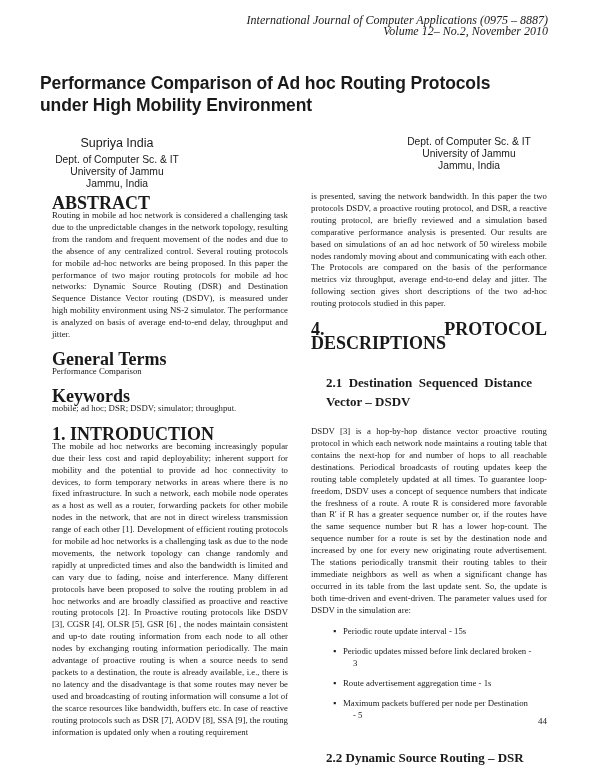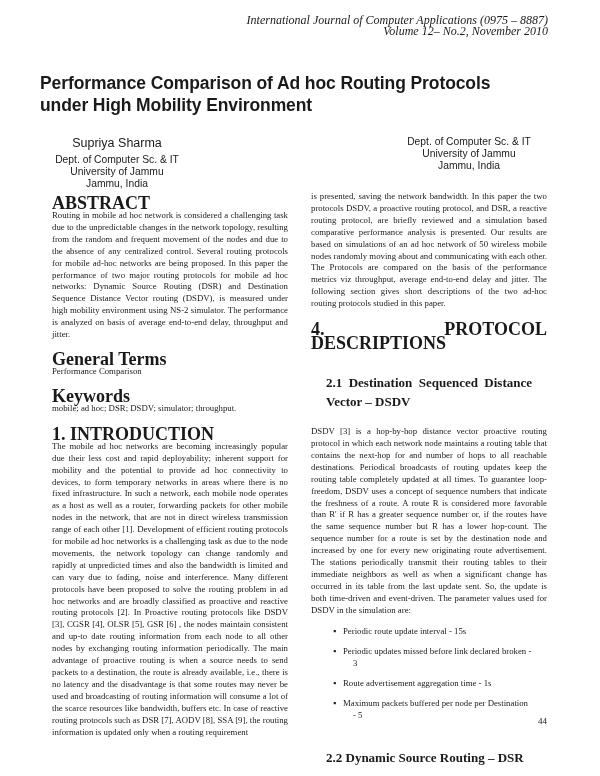--- a/index.html
+++ b/index.html
@@ -45,21 +45,21 @@
     <div>International Journal of Computer Applications (0975 – 8887)</div>
     <div>Volume 12– No.2, November 2010</div>
   </div>
 
   <div class="title sans">
     <div>Performance Comparison of Ad hoc Routing Protocols</div>
     <div>under High Mobility Environment</div>
   </div>
 
   <div class="author a1 sans">
-    <div class="name">Supriya Sharma</div>
+    <div class="name">Supriya India</div>
     <div class="aff">Dept. of Computer Sc. &amp; IT</div>
     <div class="aff">University of Jammu</div>
     <div class="aff">Jammu, India</div>
   </div>
 
   <div class="author a2 sans">
     <div class="aff">Dept. of Computer Sc. &amp; IT</div>
     <div class="aff">University of Jammu</div>
     <div class="aff">Jammu, India</div>
   </div>

